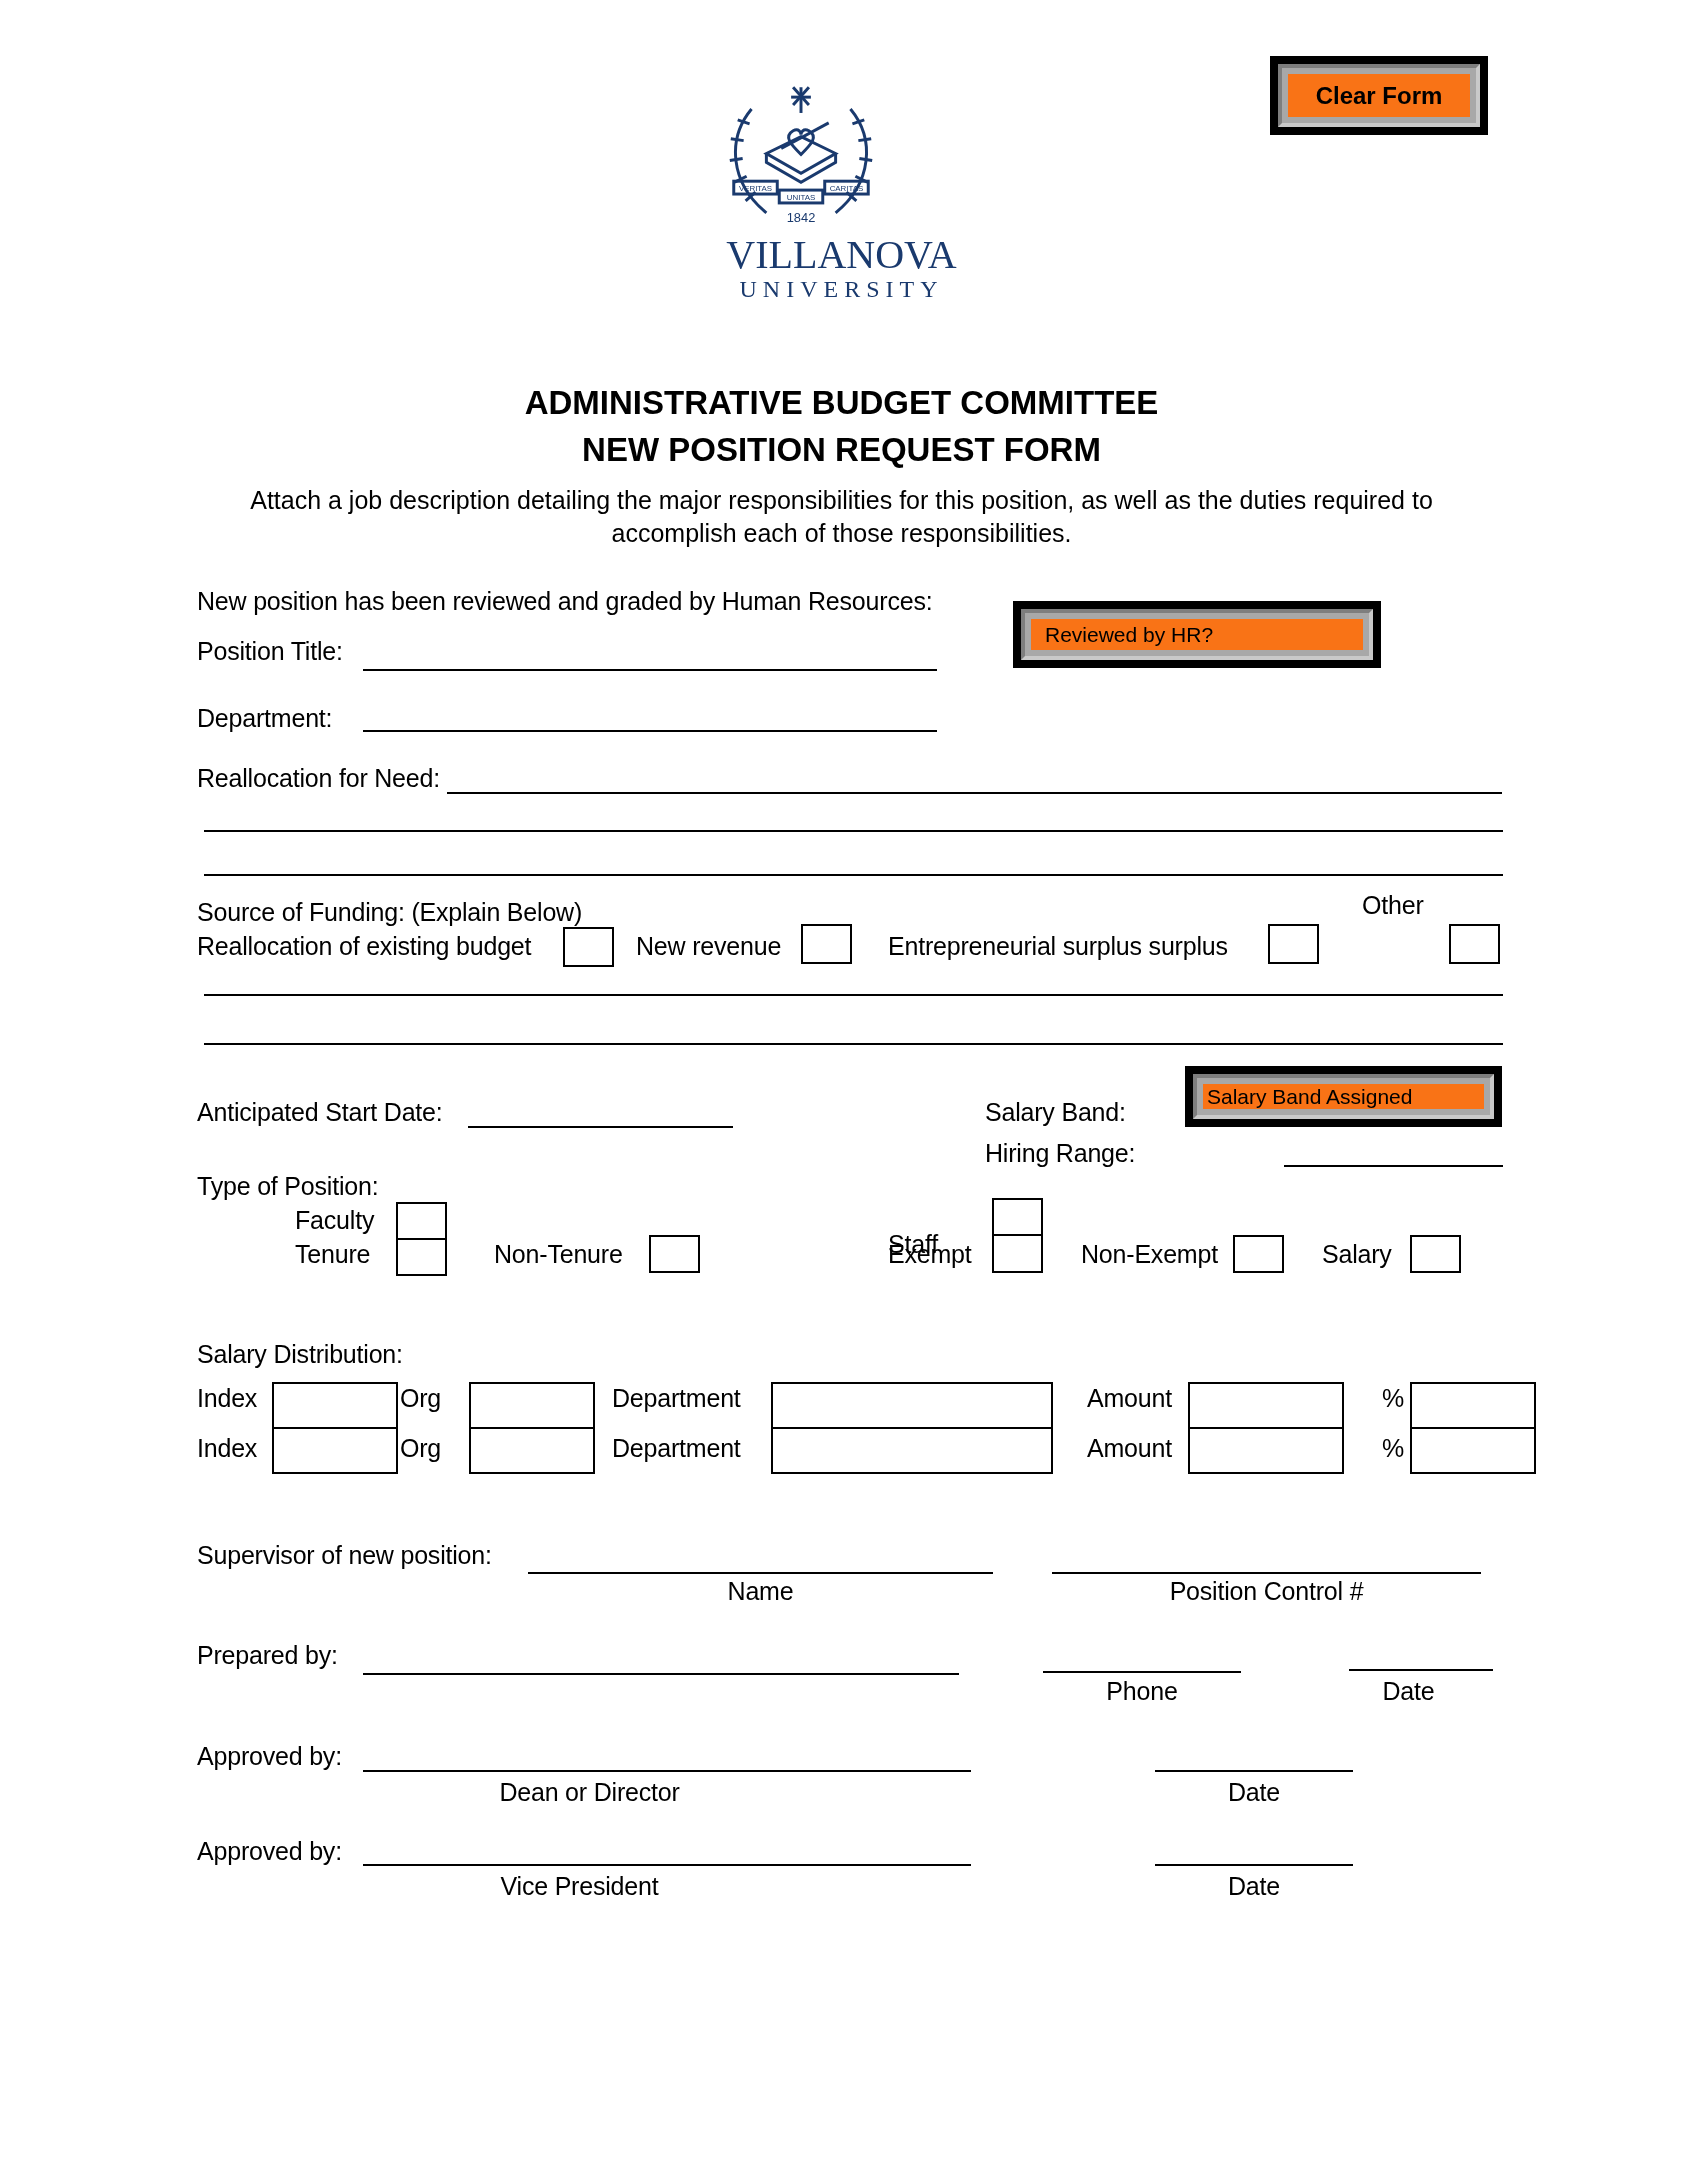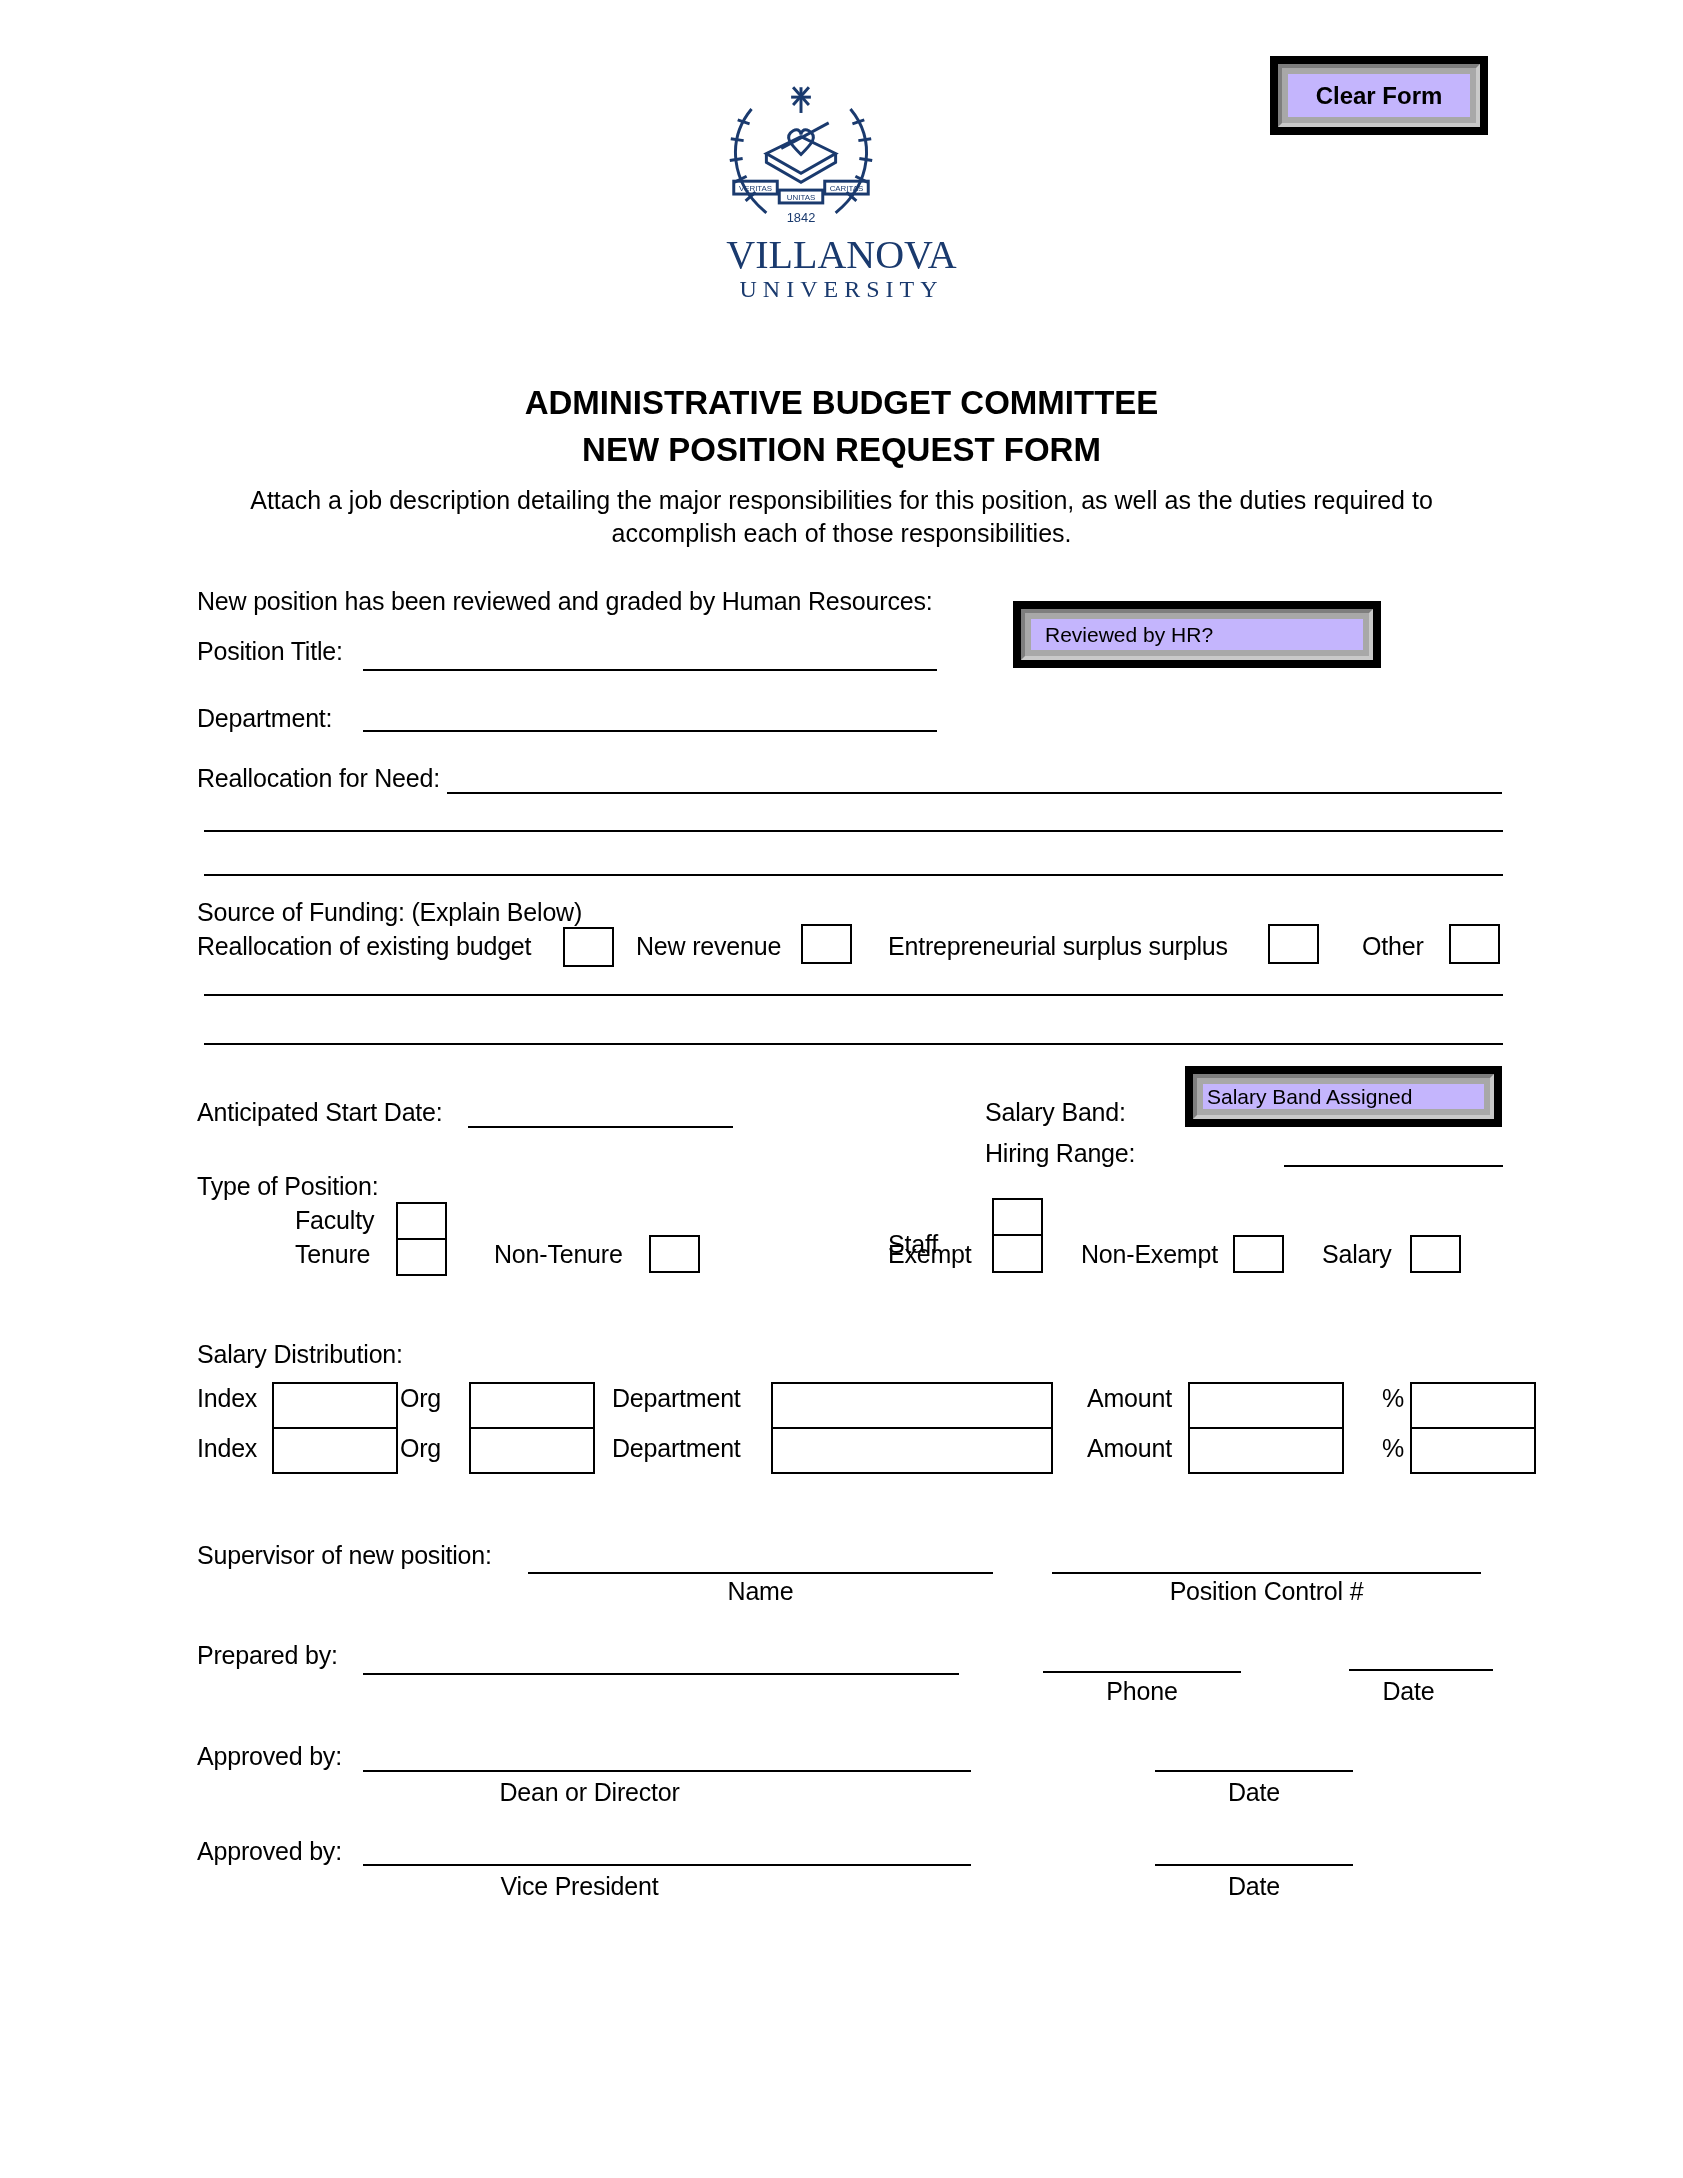--- a/index.html
+++ b/index.html
@@ -7,21 +7,21 @@
          font-family: "Liberation Sans", "DejaVu Sans", sans-serif; color: #000; }
   .abs { position: absolute; }
   .lbl { position: absolute; font-size: 25px; line-height: 30px; white-space: nowrap; letter-spacing: -0.2px; }
   .line { position: absolute; height: 0; border-top: 2px solid #000; }
   .cb { position: absolute; width: 48px; height: 36px; border: 2px solid #000; box-sizing: border-box; background: #fff; cursor: pointer; }
   .box { position: absolute; border: 2px solid #000; box-sizing: border-box; background: #fff; cursor: text; }
   .btn-outer { position: absolute; background: #000; box-sizing: border-box; cursor: pointer; }
   .btn-bevel { position: absolute; left: 8px; top: 8px; right: 8px; bottom: 8px;
                background: #a8a8a8; border-top: 4px solid #7e7e7e; border-left: 4px solid #7e7e7e;
                border-right: 4px solid #c9c9c9; border-bottom: 4px solid #c9c9c9; box-sizing: border-box; }
-  .btn-face { position: absolute; left: 6px; top: 6px; right: 6px; bottom: 6px; background: #c4b5fd;
+  .btn-face { position: absolute; left: 6px; top: 6px; right: 6px; bottom: 6px; background: #f97316;
               display: flex; align-items: center; font-family: "Liberation Sans", sans-serif; }
   .center { text-align: center; }
   .title { position: absolute; left: 0; width: 1683px; text-align: center; font-weight: bold; font-size: 33px; line-height: 40px; }
   .subtitle { position: absolute; left: 198px; width: 1287px; text-align: center; font-size: 25px; line-height: 34px; }
   .logo-text { position: absolute; left: 0; width: 1683px; text-align: center; color: #1a3a6e; font-family: "Liberation Serif", "DejaVu Serif", serif; }
 </style>
 </head>
 <body>
 
 <div class="abs" style="left:712px; top:79px; width:178px; height:149px;">
@@ -93,21 +93,21 @@
 <div class="line" style="left:204px; top:830px; width:1299px;"></div>
 <div class="line" style="left:204px; top:874px; width:1299px;"></div>
 
 <div class="lbl" style="left:197px; top:897px;">Source of Funding: (Explain Below)</div>
 <div class="lbl" style="left:197px; top:931px;">Reallocation of existing budget</div>
 <div class="cb" style="left:563px; top:927px; width:51px; height:40px;"></div>
 <div class="lbl" style="left:636px; top:931px;">New revenue</div>
 <div class="cb" style="left:801px; top:924px; width:51px; height:40px;"></div>
 <div class="lbl" style="left:888px; top:931px;">Entrepreneurial surplus surplus</div>
 <div class="cb" style="left:1268px; top:924px; width:51px; height:40px;"></div>
-<div class="lbl" style="left:1362px; top:931px;">Other</div>
+<div class="lbl" style="left:1362px; top:890px;">Other</div>
 <div class="cb" style="left:1449px; top:924px; width:51px; height:40px;"></div>
 
 <div class="line" style="left:204px; top:994px; width:1299px;"></div>
 <div class="line" style="left:204px; top:1043px; width:1299px;"></div>
 
 <div class="lbl" style="left:197px; top:1097px;">Anticipated Start Date:</div>
 <div class="line" style="left:468px; top:1126px; width:265px;"></div>
 
 <div class="lbl" style="left:985px; top:1097px;">Salary Band:</div>
 <div class="btn-outer" style="left:1185px; top:1066px; width:317px; height:61px;">

